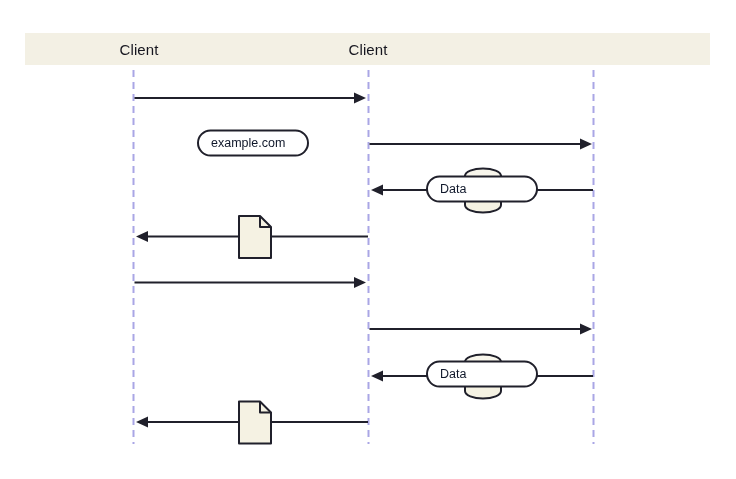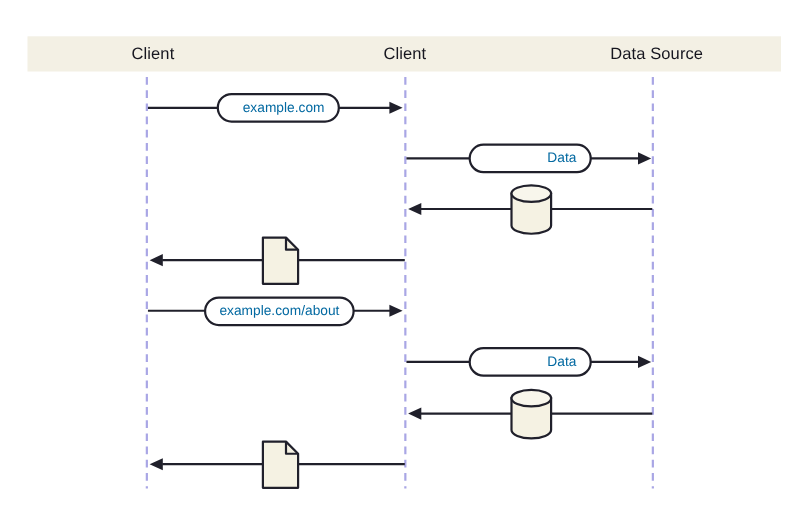--- a/index.html
+++ b/index.html
@@ -41,35 +41,35 @@
   .pill {
     position: absolute;
     transform: translate(-50%, -50%);
     box-sizing: border-box;
     min-width: 112px;
     padding: 4px 12px;
     background: #ffffff;
     border: 2px solid #20202b;
     border-radius: 999px;
     font-size: 12.5px;
-    color: #0369a1;
-    text-align: right;
+    color: #0f172a;
+    text-align: left;
     white-space: nowrap;
     line-height: 1.2;
+    margin-top: 45px;
   }
 </style>
 </head>
 <body>
 
 <div class="canvas">
 
   <div class="band"></div>
   <div class="actor-label" style="left:139px">Client</div>
   <div class="actor-label" style="left:368px">Client</div>
-  <div class="actor-label" style="left:597px">Data Source</div>
 
   <svg class="diagram-svg" width="736" height="479" viewBox="0 0 736 479">
 
     <path d="M133.5,70 V444" stroke="#a9a6e5" stroke-width="2" stroke-dasharray="7,5" fill="none"></path>
     <path d="M368.5,70 V444" stroke="#a9a6e5" stroke-width="2" stroke-dasharray="7,5" fill="none"></path>
     <path d="M593.5,70 V444" stroke="#a9a6e5" stroke-width="2" stroke-dasharray="7,5" fill="none"></path>
 
     <g>
       <line x1="134.5" y1="98" x2="355" y2="98" stroke="#20202b" stroke-width="2"></line>
       <polygon points="354,92.5 366,98 354,103.5" fill="#20202b"></polygon>
@@ -122,16 +122,15 @@
       <polygon points="148,416.5 136,422 148,427.5" fill="#20202b"></polygon>
     </g>
     <g transform="translate(0,185.5)">
       <path d="M239,216 h21 l11,11 v31 h-32 Z" fill="#f5f2e3" stroke="#20202b" stroke-width="2" stroke-linejoin="round"></path>
       <path d="M260,216 v11 h11" fill="none" stroke="#20202b" stroke-width="2" stroke-linejoin="round"></path>
     </g>
   </svg>
 
   <div class="pill" style="left:253px; top:98px">example.com</div>
   <div class="pill" style="left:482px; top:144px">Data</div>
-  <div class="pill" style="left:254px; top:282.5px">example.com/about</div>
   <div class="pill" style="left:482px; top:329px">Data</div>
 
 </div>
 
 </body></html>

